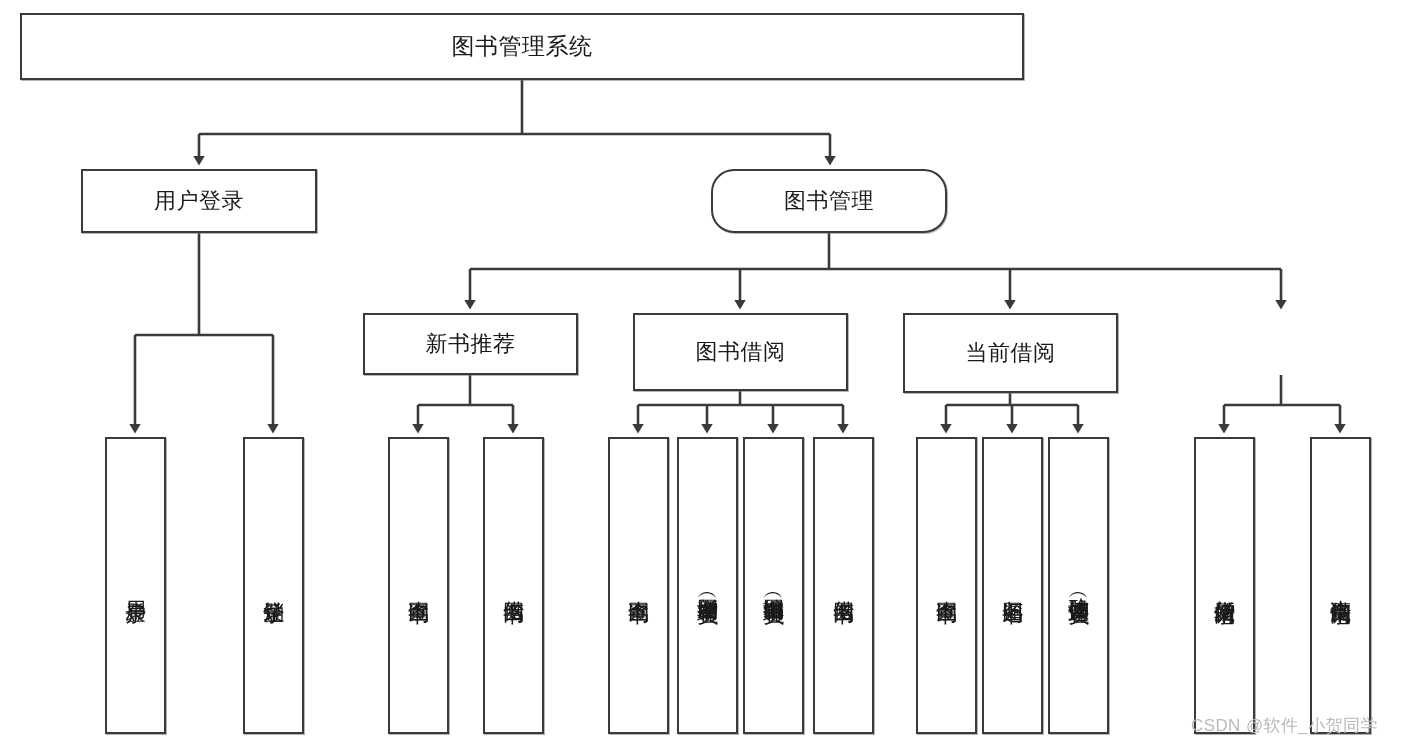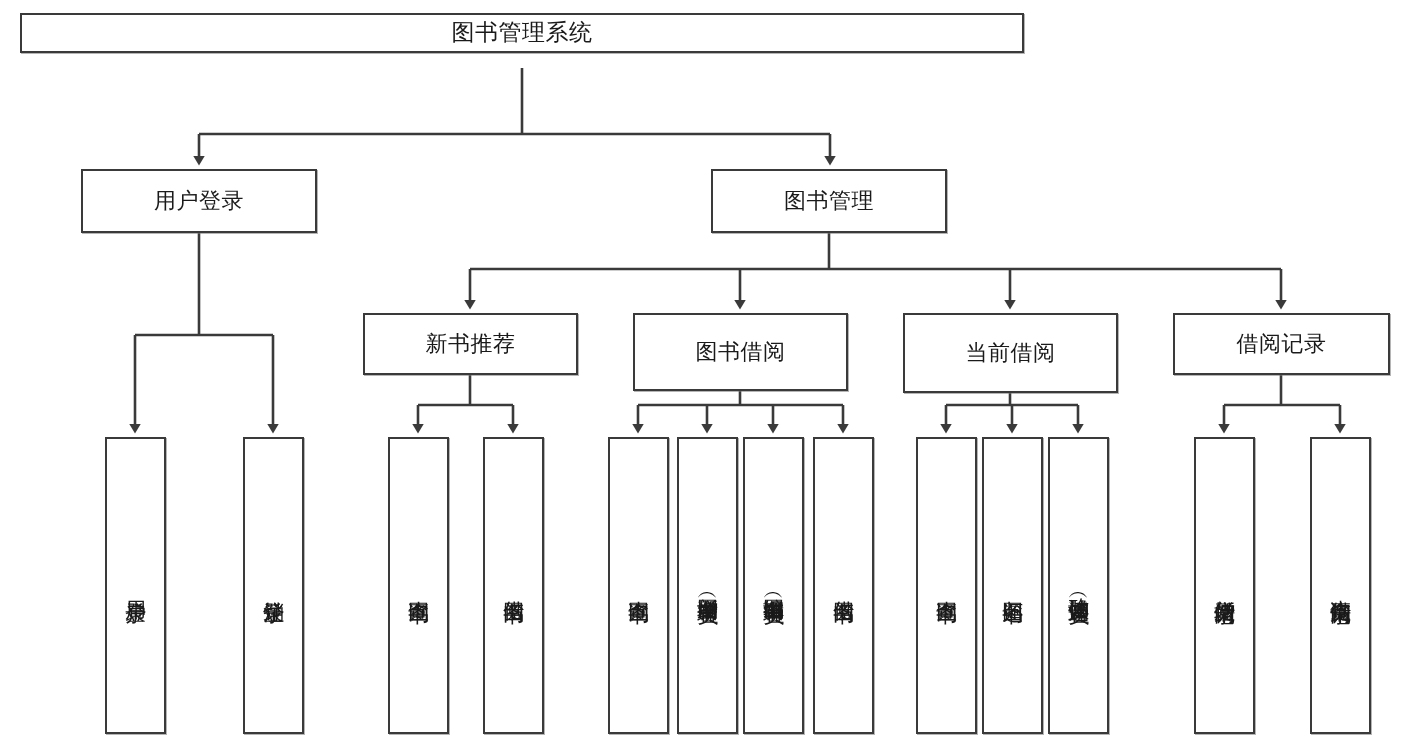--- a/index.html
+++ b/index.html
@@ -116,42 +116,39 @@
       <path d="M1012,405 L1012,425" marker-end="url(#arrow)"></path>
       <path d="M1078,405 L1078,425" marker-end="url(#arrow)"></path>
 
       <path d="M1281,375 L1281,405"></path>
       <path d="M1224,405 L1340,405"></path>
       <path d="M1224,405 L1224,425" marker-end="url(#arrow)"></path>
       <path d="M1340,405 L1340,425" marker-end="url(#arrow)"></path>
     </g>
   </svg>
 
-  <div class="node node-root" style="left:20px; top:13px; width:1004px; height:40px;">
+  <div class="node node-root" style="left:20px; top:13px; width:1004px; height:67px;">
     <span class="label">图书管理系统</span>
   </div>
 
   <div class="node node-l2" style="left:81px; top:169px; width:236px; height:64px;">
     <span class="label">用户登录</span>
   </div>
-  <div class="node node-l2" style="left:711px; top:169px; width:236px; height:64px;">
+  <div class="node node-l2" style="left:711px; top:169px; width:236px; height:64px;border-radius:23px;">
     <span class="label">图书管理</span>
   </div>
 
   <div class="node node-l3" style="left:363px; top:313px; width:215px; height:62px;">
     <span class="label">新书推荐</span>
   </div>
   <div class="node node-l3" style="left:633px; top:313px; width:215px; height:78px;">
     <span class="label">图书借阅</span>
   </div>
   <div class="node node-l3" style="left:903px; top:313px; width:215px; height:80px;">
     <span class="label">当前借阅</span>
-  </div>
-  <div class="node node-l3" style="left:1173px; top:313px; width:217px; height:62px;">
-    <span class="label">借阅记录</span>
   </div>
 
   <div class="node node-leaf" style="left:105px; top:437px; width:61px; height:297px;">
     <span class="label">用户登录</span>
   </div>
   <div class="node node-leaf" style="left:243px; top:437px; width:61px; height:297px;">
     <span class="label">注销登录</span>
   </div>
 
   <div class="node node-leaf" style="left:388px; top:437px; width:61px; height:297px;">
@@ -184,14 +181,15 @@
     <span class="label">确认归还（管理员）</span>
   </div>
 
   <div class="node node-leaf" style="left:1194px; top:437px; width:61px; height:297px;">
     <span class="label">新增借阅记录</span>
   </div>
   <div class="node node-leaf" style="left:1310px; top:437px; width:61px; height:297px;">
     <span class="label">查询借阅记录</span>
   </div>
 
+  <div class="watermark" style="left:1191px; top:714px;">CSDN @软件_小贺同学</div>
 
 </div>
 
 </body></html>

